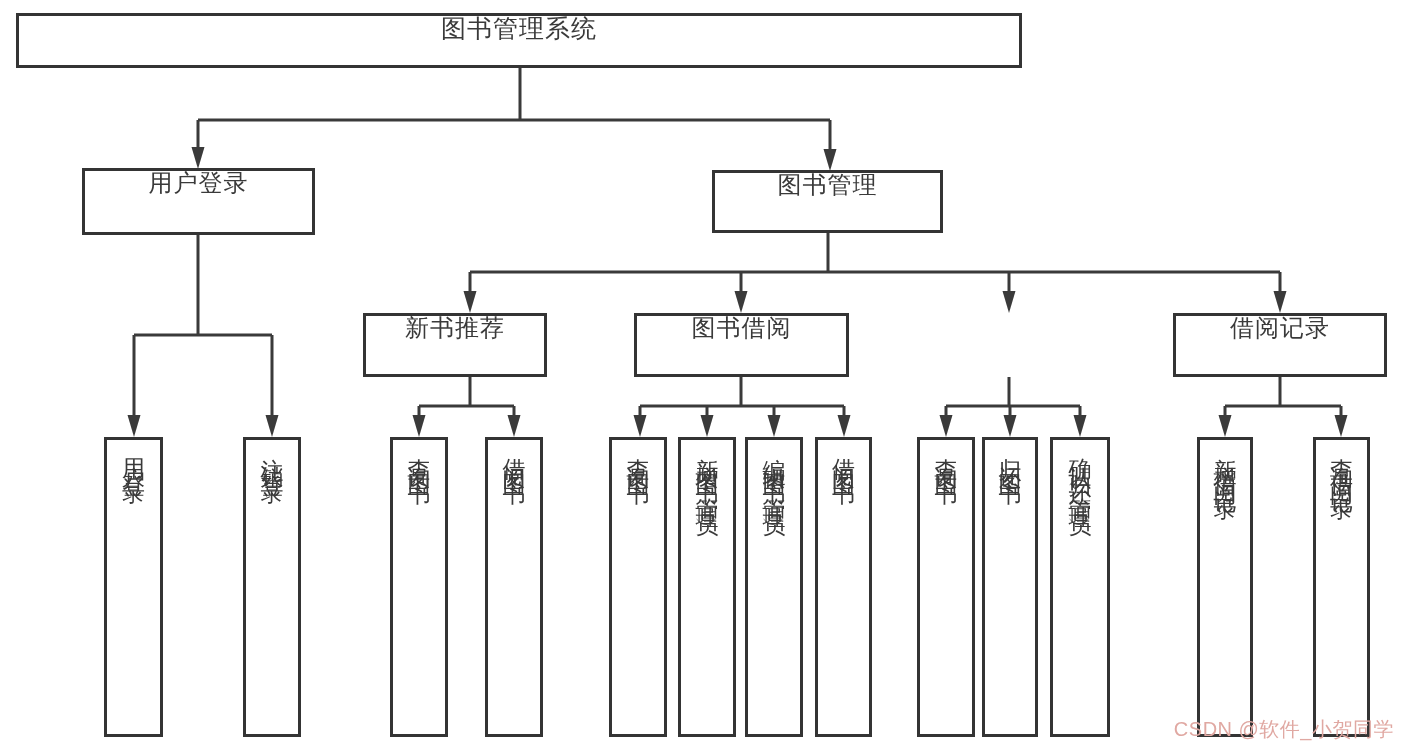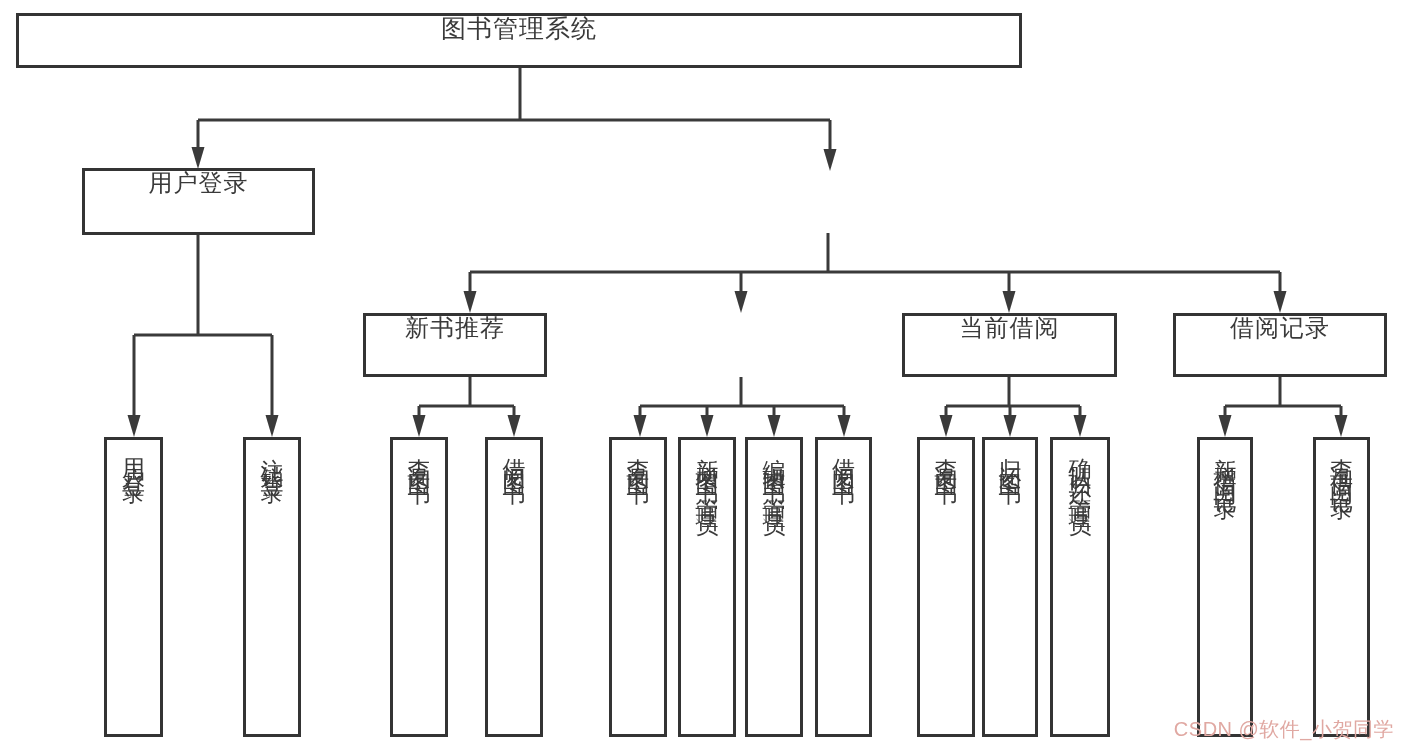--- a/index.html
+++ b/index.html
@@ -100,26 +100,29 @@
     </g>
   </svg>
 
   <div class="box h root" style="left:16px; top:13px; width:1006px; height:55px;">
     <span class="lbl">图书管理系统</span>
   </div>
 
   <div class="box h" style="left:82px; top:168px; width:233px; height:67px;">
     <span class="lbl">用户登录</span>
   </div>
+  <div class="box h" style="left:712px; top:170px; width:231px; height:63px;">
+    <span class="lbl">图书管理</span>
+  </div>
 
   <div class="box h" style="left:363px; top:313px; width:184px; height:64px;">
     <span class="lbl">新书推荐</span>
   </div>
-  <div class="box h" style="left:902px; top:313px; width:215px; height:64px;">
-    <span class="lbl">当前借阅</span>
+  <div class="box h" style="left:634px; top:313px; width:215px; height:64px;">
+    <span class="lbl">图书借阅</span>
   </div>
   <div class="box h" style="left:1173px; top:313px; width:214px; height:64px;">
     <span class="lbl">借阅记录</span>
   </div>
 
   <div class="box v" style="left:104px; width:59px;">
     <span class="lbl">用户登录</span>
   </div>
   <div class="box v" style="left:243px; width:58px;">
     <span class="lbl">注销登录</span>

